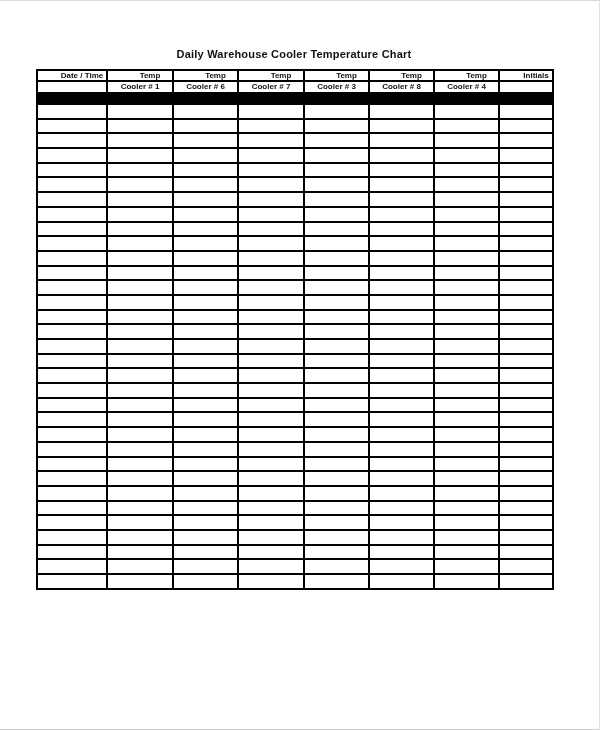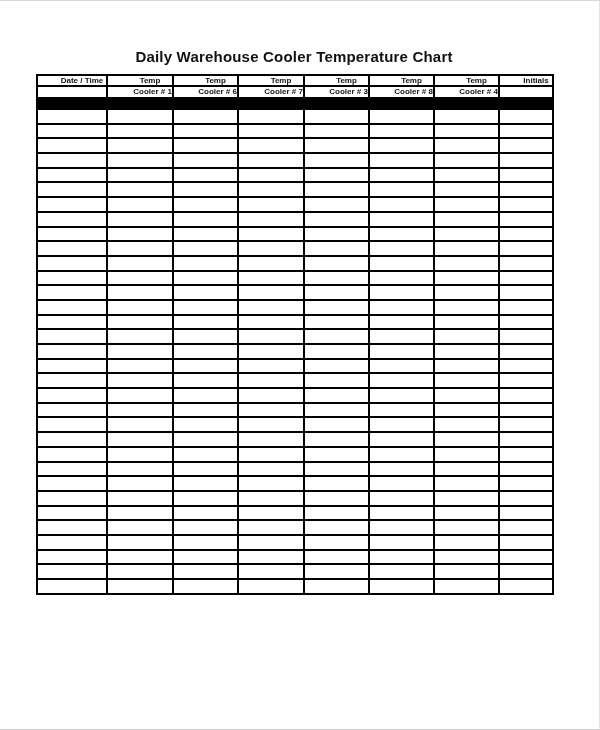--- a/index.html
+++ b/index.html
@@ -20,21 +20,21 @@
   }
   .sheet {
     position: relative;
     width: 516px;
     margin-left: 36px;
   }
   .doc-title {
     padding-top: 47px;
     padding-bottom: 9px;
     text-align: center;
-    font-size: 15px;
+    font-size: 11px;
     font-weight: bold;
     letter-spacing: 0.2px;
     color: #111111;
   }
   table.temp-chart {
     border-collapse: collapse;
     table-layout: fixed;
     width: 516px;
   }
   table.temp-chart td, table.temp-chart th {
@@ -42,21 +42,21 @@
     padding: 0;
     font-size: 8px;
     font-weight: bold;
     text-align: center;
     vertical-align: middle;
     line-height: 1;
     overflow: hidden;
     white-space: nowrap;
   }
   tr.hdr-top th      { height: 9px; padding-left: 20px; }
-  tr.hdr-sub th      { height: 10px; text-align: right; }
+  tr.hdr-sub th      { height: 10px; }
   tr.separator td    { height: 9px; background: #000000; border: 2px solid #000000; }
   tr.blank-row td    { height: 12.7px; background: #ffffff; }
 </style>
 </head>
 <body>
 
 <div class="sheet">
   <div class="doc-title">Daily Warehouse Cooler Temperature Chart</div>
 
   <table class="temp-chart">

